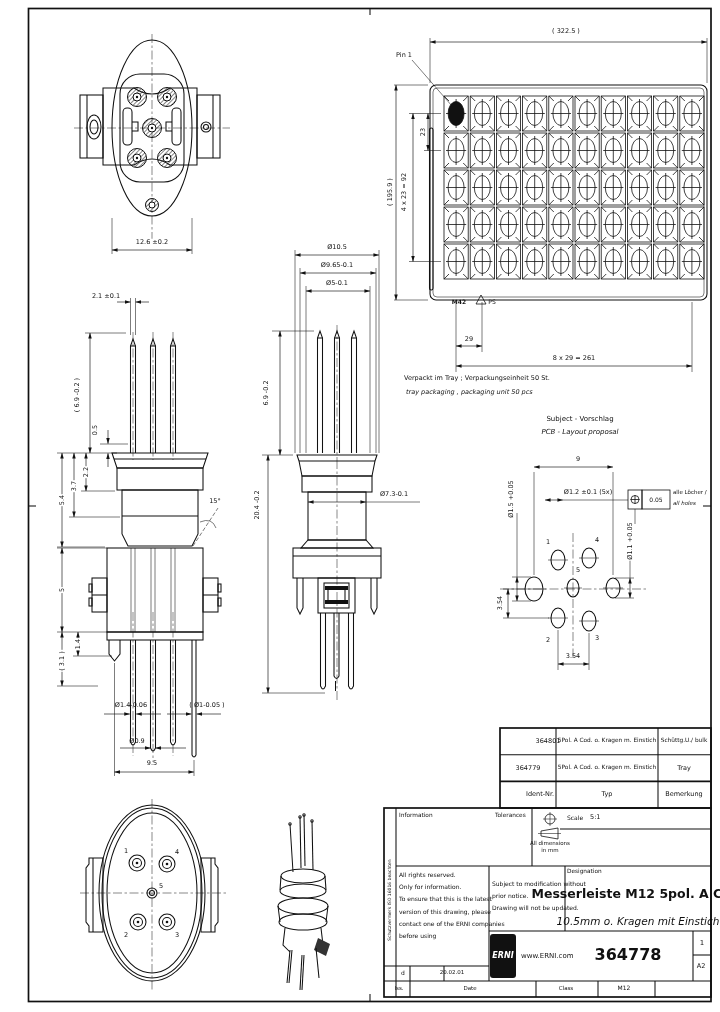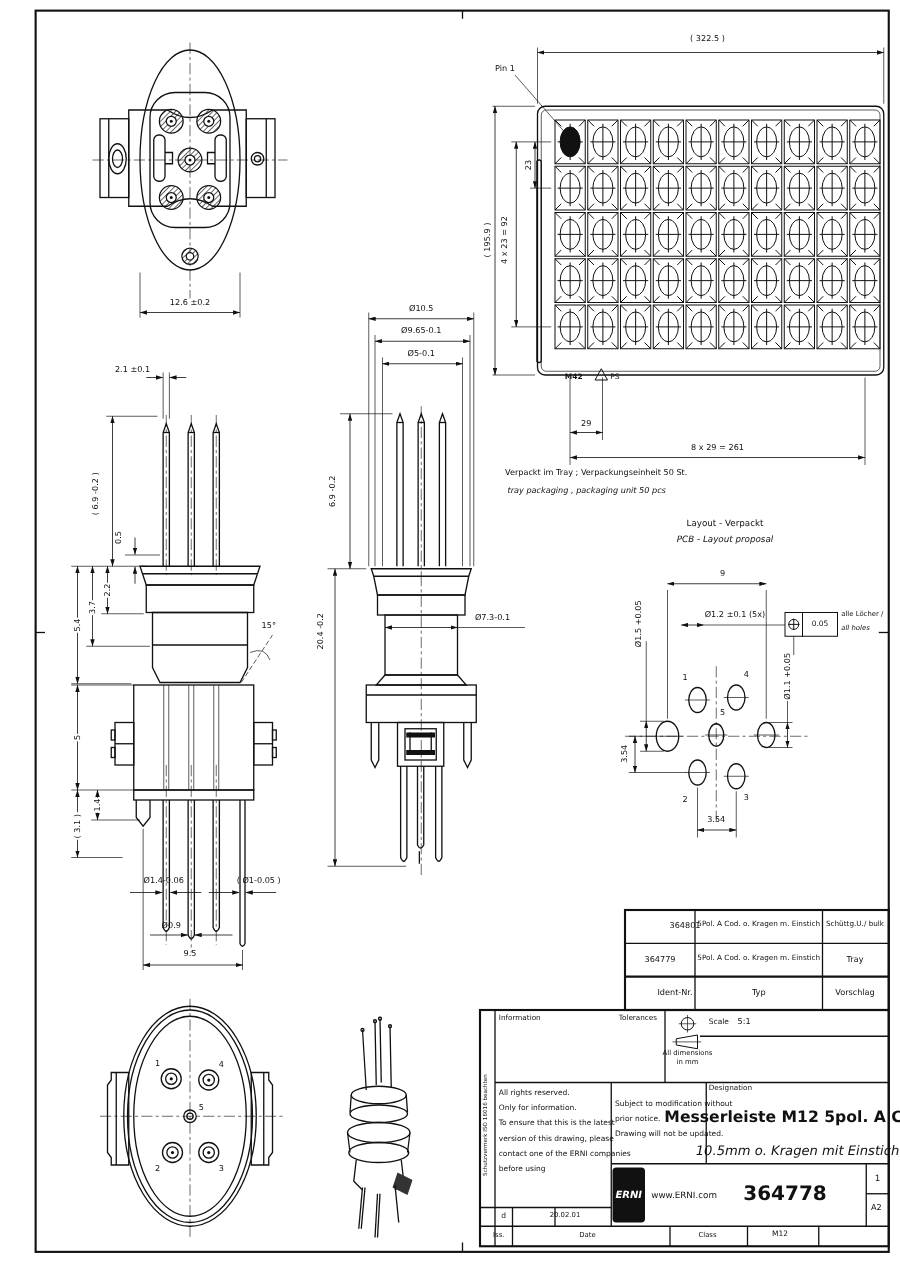--- a/index.html
+++ b/index.html
@@ -446,21 +446,21 @@
 <span class="d nb" style="left:137px;top:741px">Ø0.9</span>
 <span class="d nb" style="left:152px;top:763px">9.5</span>
 
 <span class="d nb" style="left:337px;top:247px">Ø10.5</span>
 <span class="d nb" style="left:337px;top:265px">Ø9.65-0.1</span>
 <span class="d nb" style="left:337px;top:283px">Ø5-0.1</span>
 <span class="d v" style="left:266px;top:393px">6.9 -0.2</span>
 <span class="d v" style="left:257px;top:505px">20.4 -0.2</span>
 <span class="d nb" style="left:394px;top:494px">Ø7.3-0.1</span>
 
-<span class="d nb big" style="left:580px;top:419px">Layout - Verpackt</span>
+<span class="d nb big" style="left:580px;top:419px">Subject - Vorschlag</span>
 <span class="d nb big it" style="left:580px;top:432px">PCB - Layout proposal</span>
 <span class="d nb" style="left:578px;top:459px">9</span>
 <span class="d nb" style="left:588px;top:492px">Ø1.2 ±0.1 (5x)</span>
 <span class="d nb" style="left:656px;top:500px;font-size:6px">0.05</span>
 <span class="t" style="left:673px;top:489px;font-size:5.5px">alle Löcher /</span>
 <span class="t it" style="left:673px;top:500px;font-size:5.5px">all holes</span>
 <span class="d v" style="left:511px;top:499px">Ø1.5 +0.05</span>
 <span class="d v" style="left:630px;top:541px">Ø1.1 +0.05</span>
 <span class="d v" style="left:500px;top:603px">3.54</span>
 <span class="d nb" style="left:573px;top:656px">3.54</span>
@@ -477,21 +477,21 @@
 <span class="d nb" style="left:177px;top:935px">3</span>
 
 <span class="d nb" style="left:548px;top:741px">364801</span>
 <span class="d nb" style="left:607px;top:741px;font-size:5.8px">5Pol. A Cod. o. Kragen m. Einstich</span>
 <span class="d nb" style="left:684px;top:741px;font-size:5.8px">Schüttg.U./ bulk</span>
 <span class="d nb" style="left:528px;top:768px">364779</span>
 <span class="d nb" style="left:607px;top:768px;font-size:5.8px">5Pol. A Cod. o. Kragen m. Einstich</span>
 <span class="d nb" style="left:684px;top:768px">Tray</span>
 <span class="d nb" style="left:540px;top:794px">Ident-Nr.</span>
 <span class="d nb" style="left:607px;top:794px">Typ</span>
-<span class="d nb" style="left:684px;top:794px">Vorschlag</span>
+<span class="d nb" style="left:684px;top:794px">Bemerkung</span>
 
 <span class="t" style="left:399px;top:812px;font-size:5.8px">Information</span>
 <span class="t" style="left:495px;top:812px;font-size:5.8px">Tolerances</span>
 <span class="t" style="left:567px;top:814px;font-size:6px">Scale</span>
 <span class="t" style="left:590px;top:813px;font-size:6.5px">5:1</span>
 <span class="t pre" style="left:528px;top:840px;width:44px;font-size:5.5px;text-align:center;white-space:pre-line">All dimensions
 in mm</span>
 <span class="t pre" style="left:399px;top:869px;font-size:6px;line-height:12.2px;white-space:pre-line">All rights reserved.
 Only for information.
 To ensure that this is the latest

